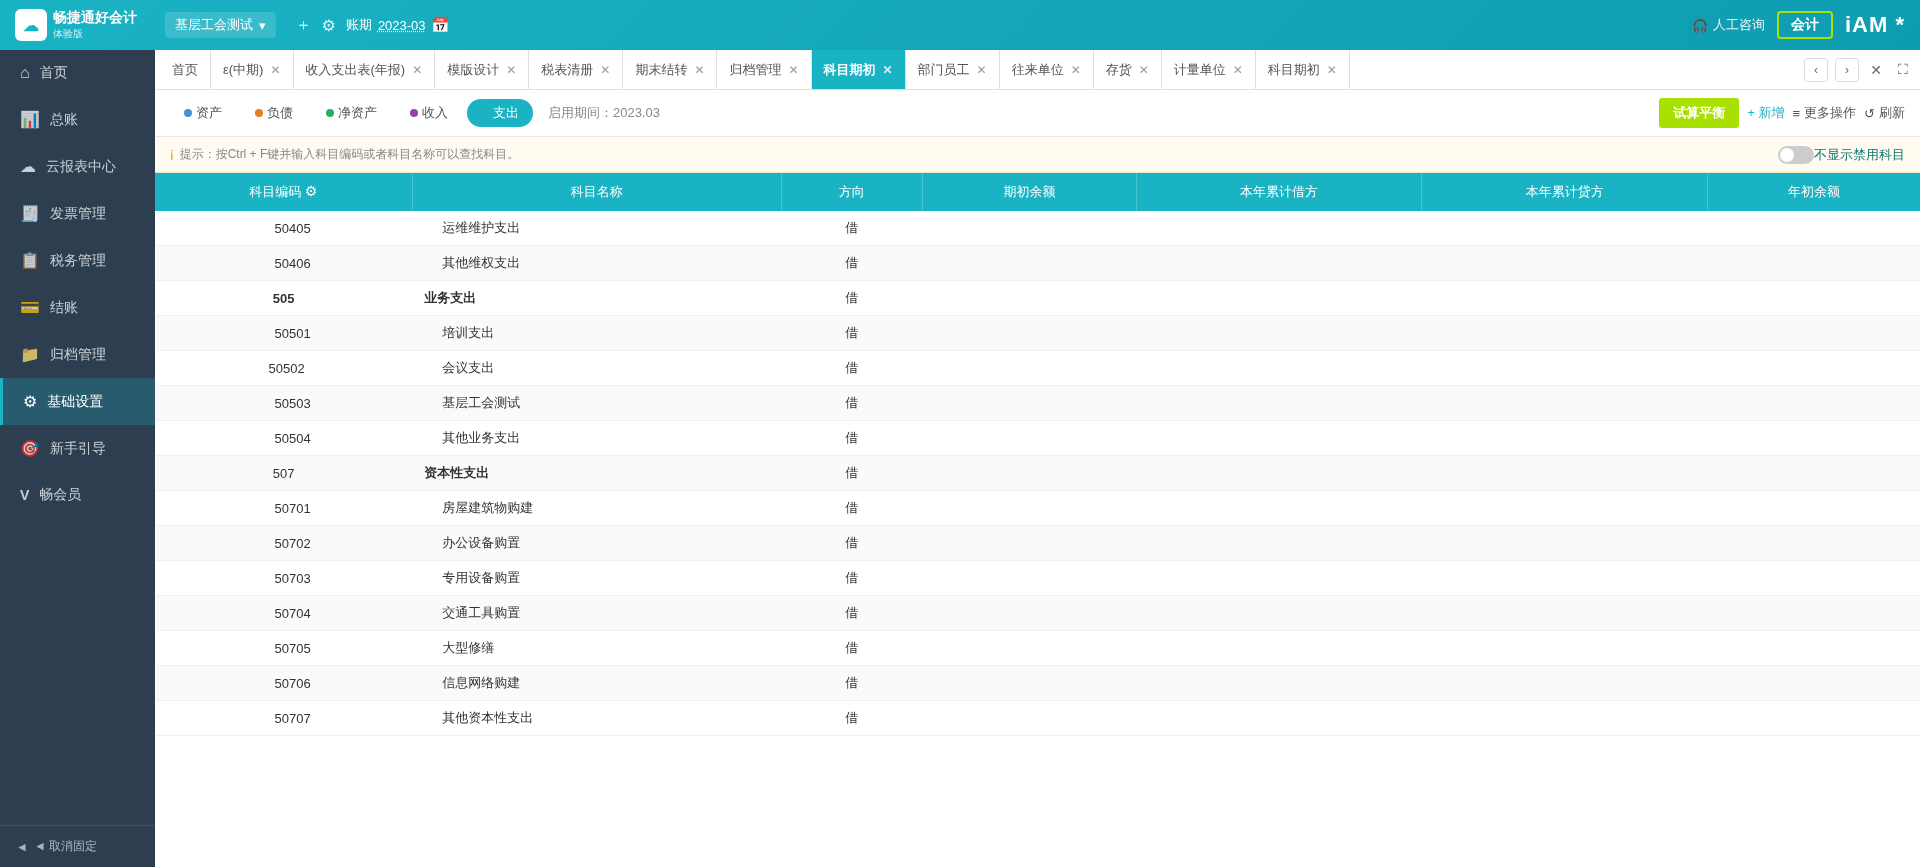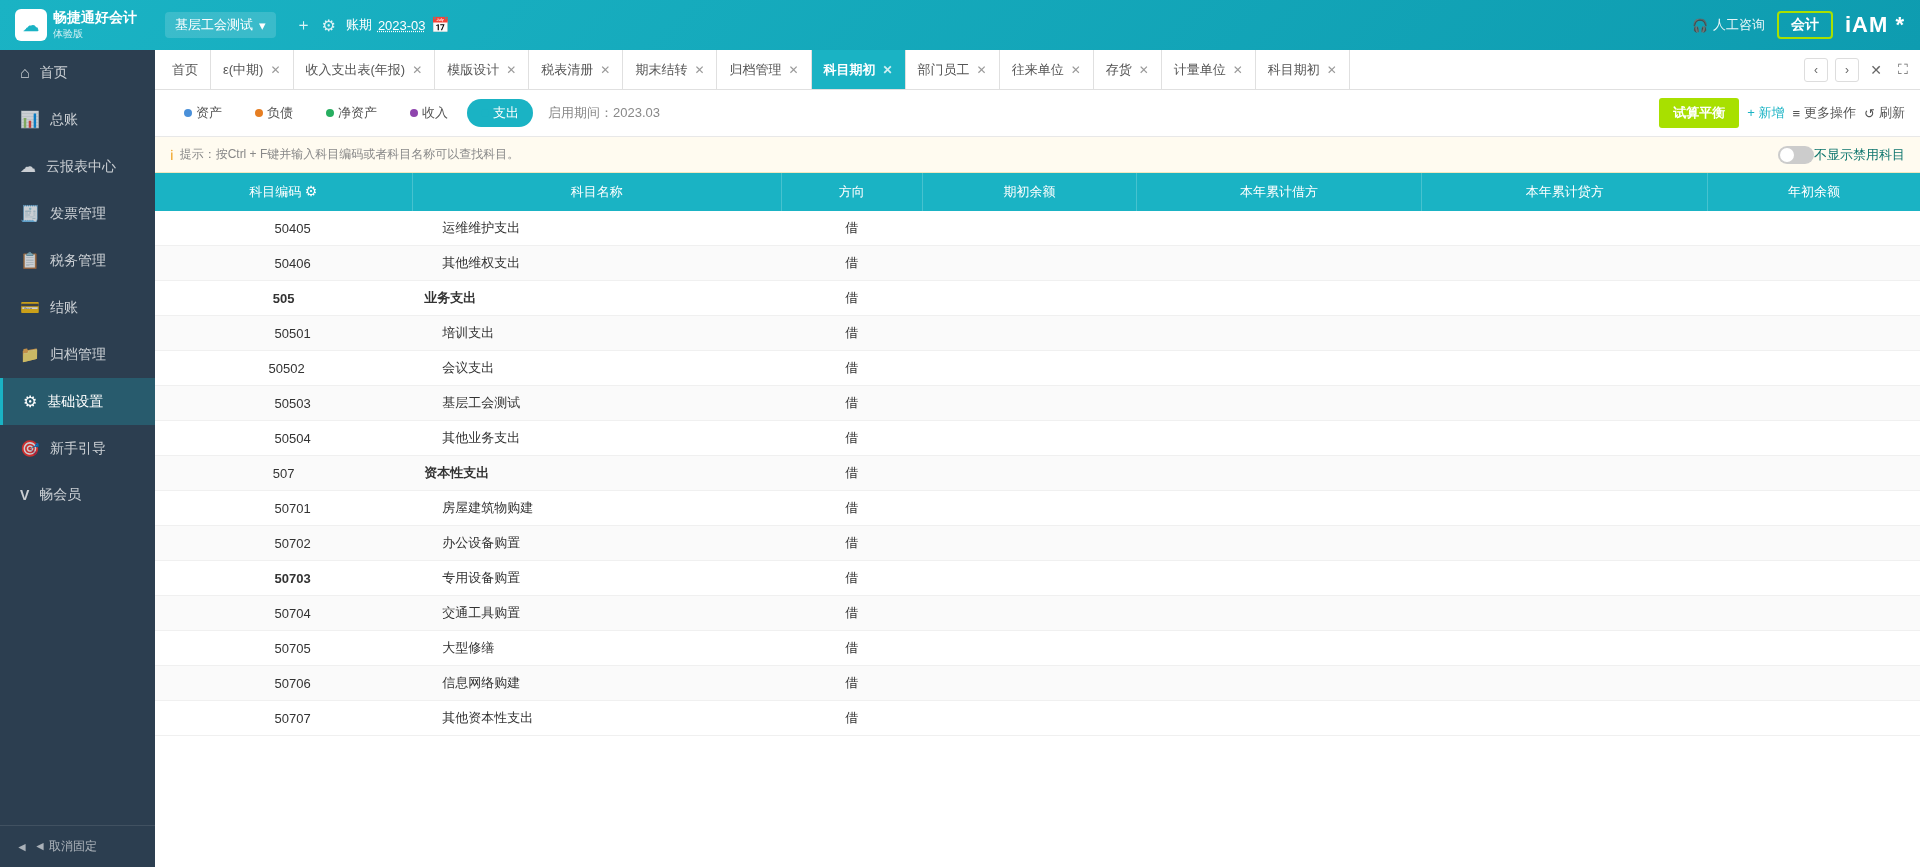--- a/index.html
+++ b/index.html
@@ -574,21 +574,21 @@
             <tr style="background: rgb(250, 250, 250);">
     <td class="td-code" style="padding-left: 30px;">50702</td>
     <td class="td-name" style="padding-left: 30px;">办公设备购置</td>
     <td class="td-direction">借</td>
     <td></td>
     <td></td>
     <td></td>
     <td></td>
   </tr>
             <tr style="background: rgb(255, 255, 255);">
-    <td class="td-code" style="padding-left: 30px; font-weight: bold;">50703</td>
+    <td class="td-code" style="padding-left: 30px;">50703</td>
     <td class="td-name" style="padding-left: 30px;">专用设备购置</td>
     <td class="td-direction">借</td>
     <td></td>
     <td></td>
     <td></td>
     <td></td>
   </tr>
             <tr style="background: rgb(250, 250, 250);">
     <td class="td-code" style="padding-left: 30px;">50704</td>
     <td class="td-name" style="padding-left: 30px;">交通工具购置</td>

